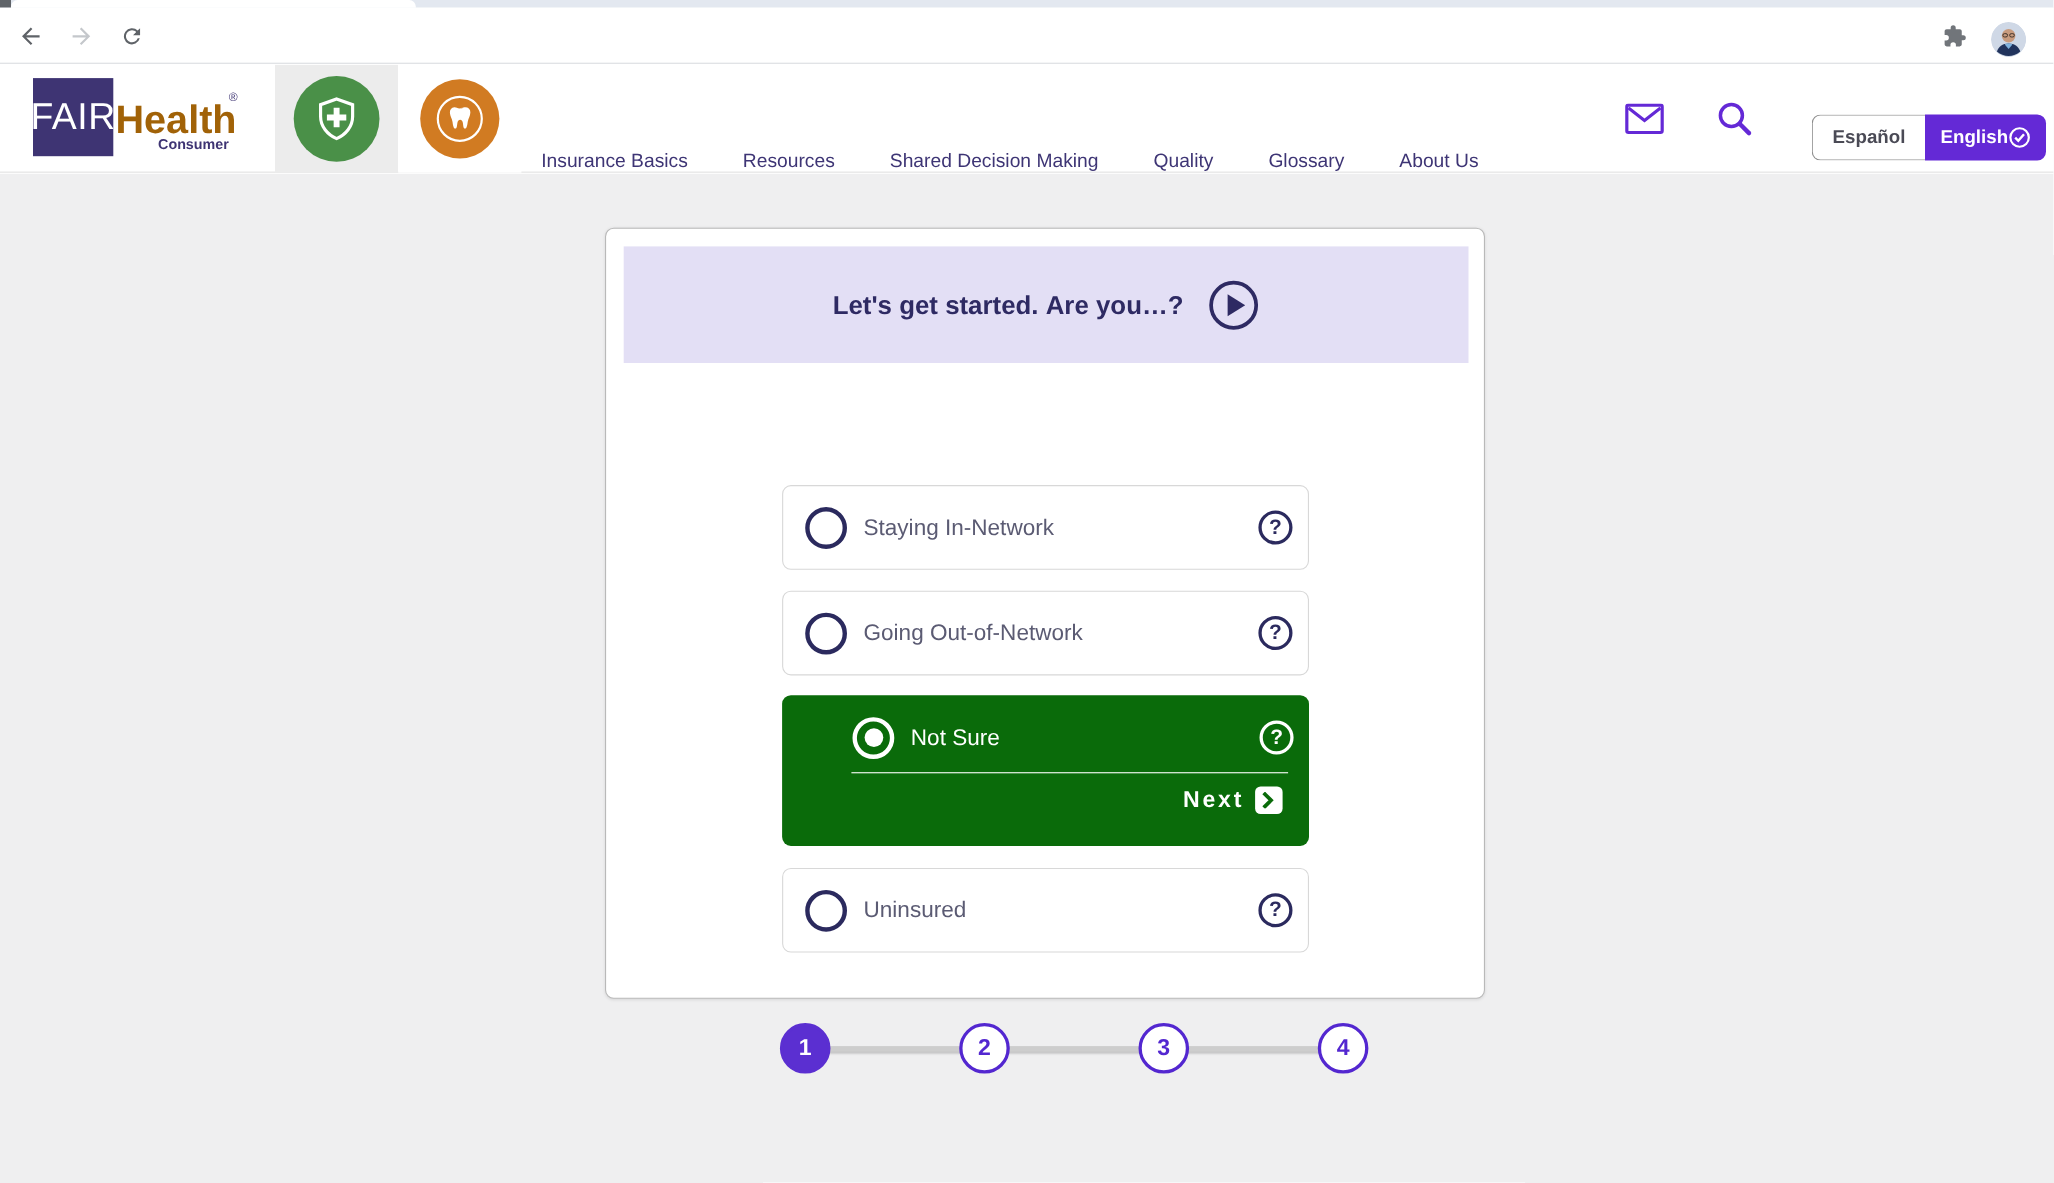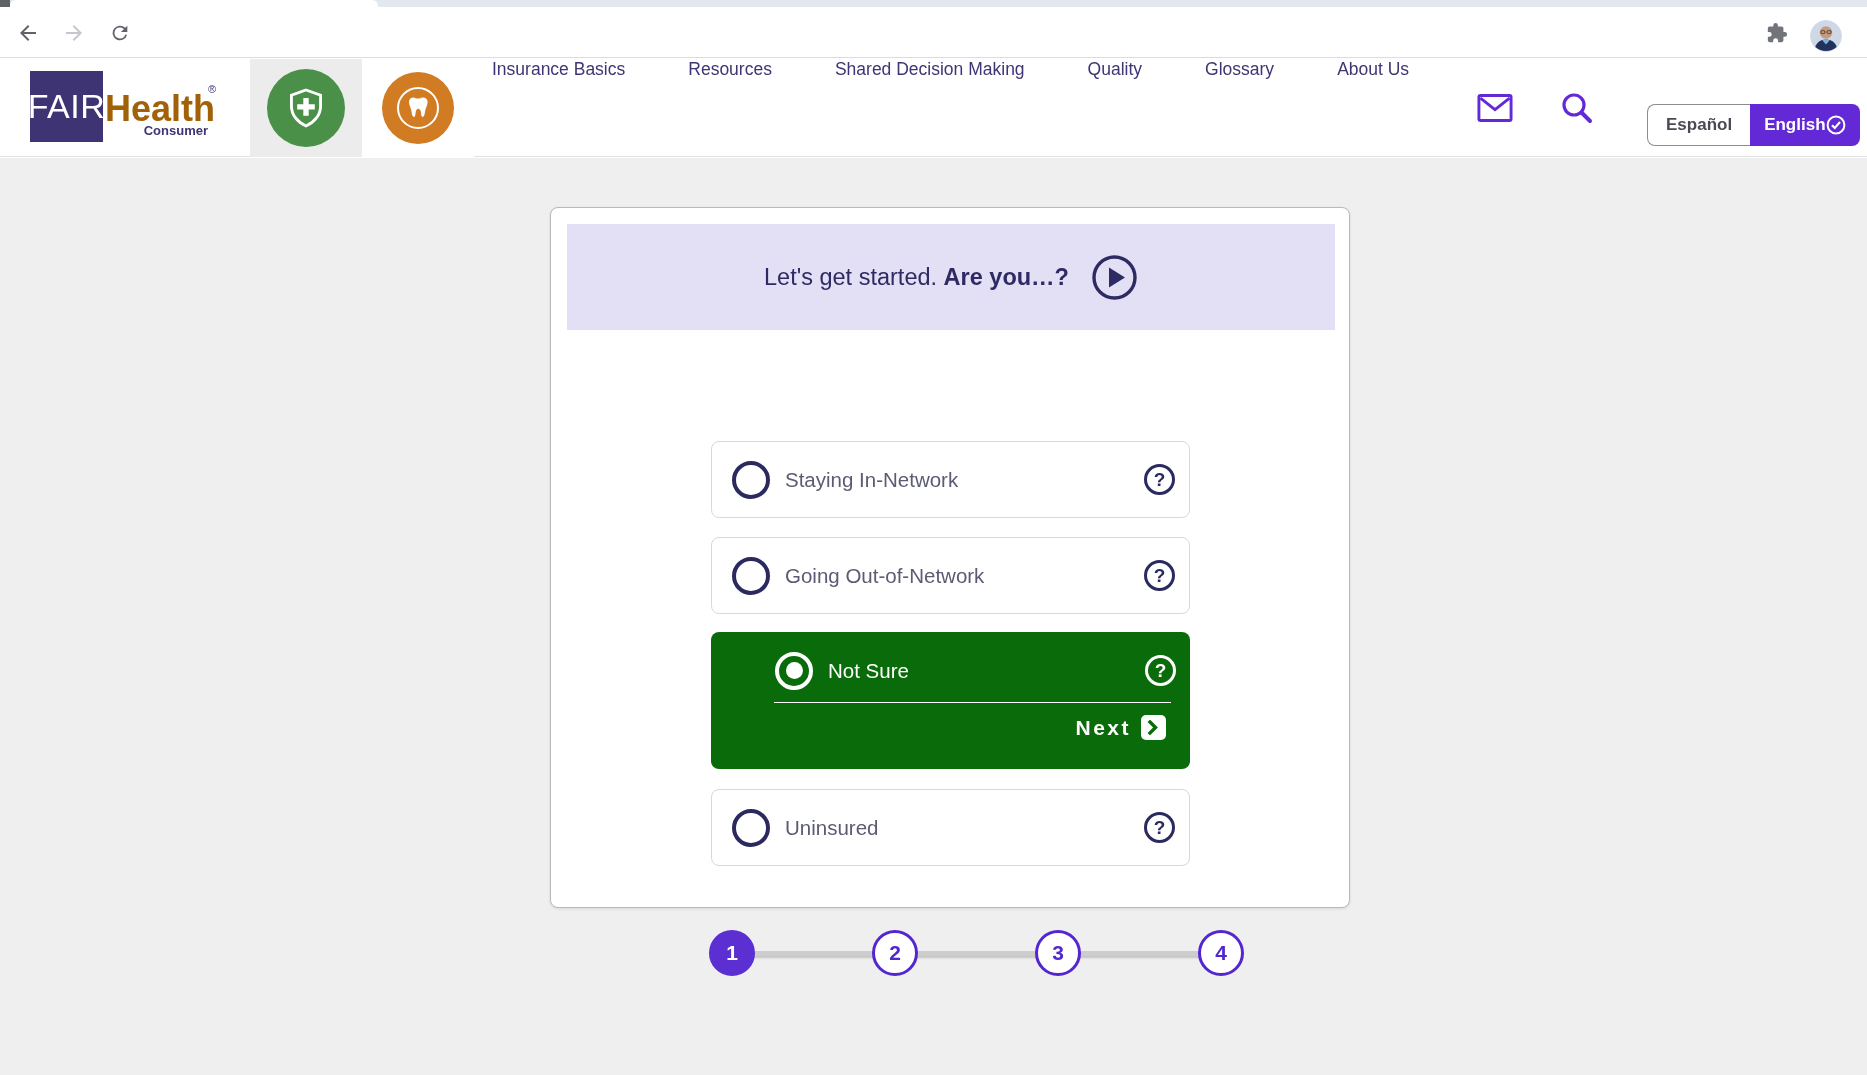--- a/index.html
+++ b/index.html
@@ -25,35 +25,35 @@
   .logo-fair { color:#fff; font-weight:normal; font-size:34px; letter-spacing:.5px; }
   .logo-health { position:absolute; left:75px; top:17px; color:#a16207; font-weight:bold; font-size:36px; }
   .logo-reg { position:absolute; left:178px; top:12px; color:#3e3473; font-size:11px; }
   .logo-consumer { position:absolute; left:75px; top:52px; width:103px; text-align:right; color:#3e3473; font-weight:bold; font-size:13px; }
   .icontab { position:absolute; top:0; height:98px; display:flex; align-items:center; justify-content:center; cursor:pointer; }
   .icontab.medical { left:250px; width:112px; background:#ececec; }
   .icontab.dental { left:362px; width:112px; background:#fff; }
   .bigcircle { border-radius:50%; display:flex; align-items:center; justify-content:center; }
   .bigcircle.green { width:78px; height:78px; background:#4a9048; }
   .bigcircle.orange { width:72px; height:72px; background:#d17b22; }
-  .mainnav { position:absolute; left:492px; top:0; height:98px; display:flex; align-items:flex-start; gap:63px; }
+  .mainnav { position:absolute; left:492px; top:0; height:98px; display:flex; align-items:flex-end; gap:50px; }
   .nav-item { color:#3e3575; font-size:17.5px; cursor:pointer; white-space:nowrap; }
   .hdr-icon { position:absolute; top:0; height:98px; display:flex; align-items:center; cursor:pointer; }
   .hdr-icon.mail { left:1477px; }
   .hdr-icon.search { left:1560px; }
   .langgroup { position:absolute; left:1647px; top:29px; height:52px; display:flex;margin-top:16px; }
   .lang-es { height:42px; padding:0 18px; background:#fff; border:1.5px solid #8d8d8d; border-right:none; border-radius:8px 0 0 8px; display:flex; align-items:center; color:#4a4a55; font-weight:bold; font-size:17px; cursor:pointer; }
   .lang-en { height:42px; padding:0 14px; background:#6429d6; border-radius:0 8px 8px 0; display:flex; align-items:center; gap:0; color:#fff; font-weight:bold; font-size:17px; cursor:pointer; }
 
   
   .page { position:absolute; left:0; top:158px; width:1867px; height:917px; background:#efeff0; }
   .card { position:absolute; left:550px; top:49px; width:800px; height:701px; background:#fff; border:1px solid #b9b9b9; border-radius:8px; box-shadow:0 1px 3px rgba(0,0,0,.10); }
   .banner { position:absolute; left:567px; top:66px; width:768px; height:106px; background:#e3dff5; display:flex; align-items:center; justify-content:center; gap:22px; }
   .banner-text { font-size:23.5px; color:#2e2a63; }
-  .banner-text .t1 { font-weight:400;text-align:right; }
+  .banner-text .t1 { font-weight:700;text-align:right; }
   .banner-text .t2 { font-weight:800; }
   .playbtn { width:47px; height:47px; cursor:pointer; display:flex; }
 
   .opt { position:absolute; left:711px; width:479px; height:77px; background:#fff; border:1.5px solid #d8d8d8; border-radius:8px; display:flex; align-items:center; padding:0 14px 0 20px; cursor:pointer; }
   .radio { width:38px; height:38px; border:4px solid #2b2a5e; border-radius:50%; flex:0 0 auto; }
   .opt-label { margin-left:15px; font-size:20.5px; color:#5b5b73; flex:1; }
   .qmark { width:31px; height:31px; border:3px solid #2b2a5e; border-radius:50%; color:#2b2a5e; font-weight:bold; font-size:19px; display:flex; align-items:center; justify-content:center; flex:0 0 auto; }
 
   .opt-selected { position:absolute; left:711px; top:474px; width:479px; height:137px; background:#0a6b0a; border-radius:8px; cursor:pointer;padding-left:44px; }
   .sel-row { display:flex; align-items:center; padding:13px 14px 0 20px; height:64px; }

